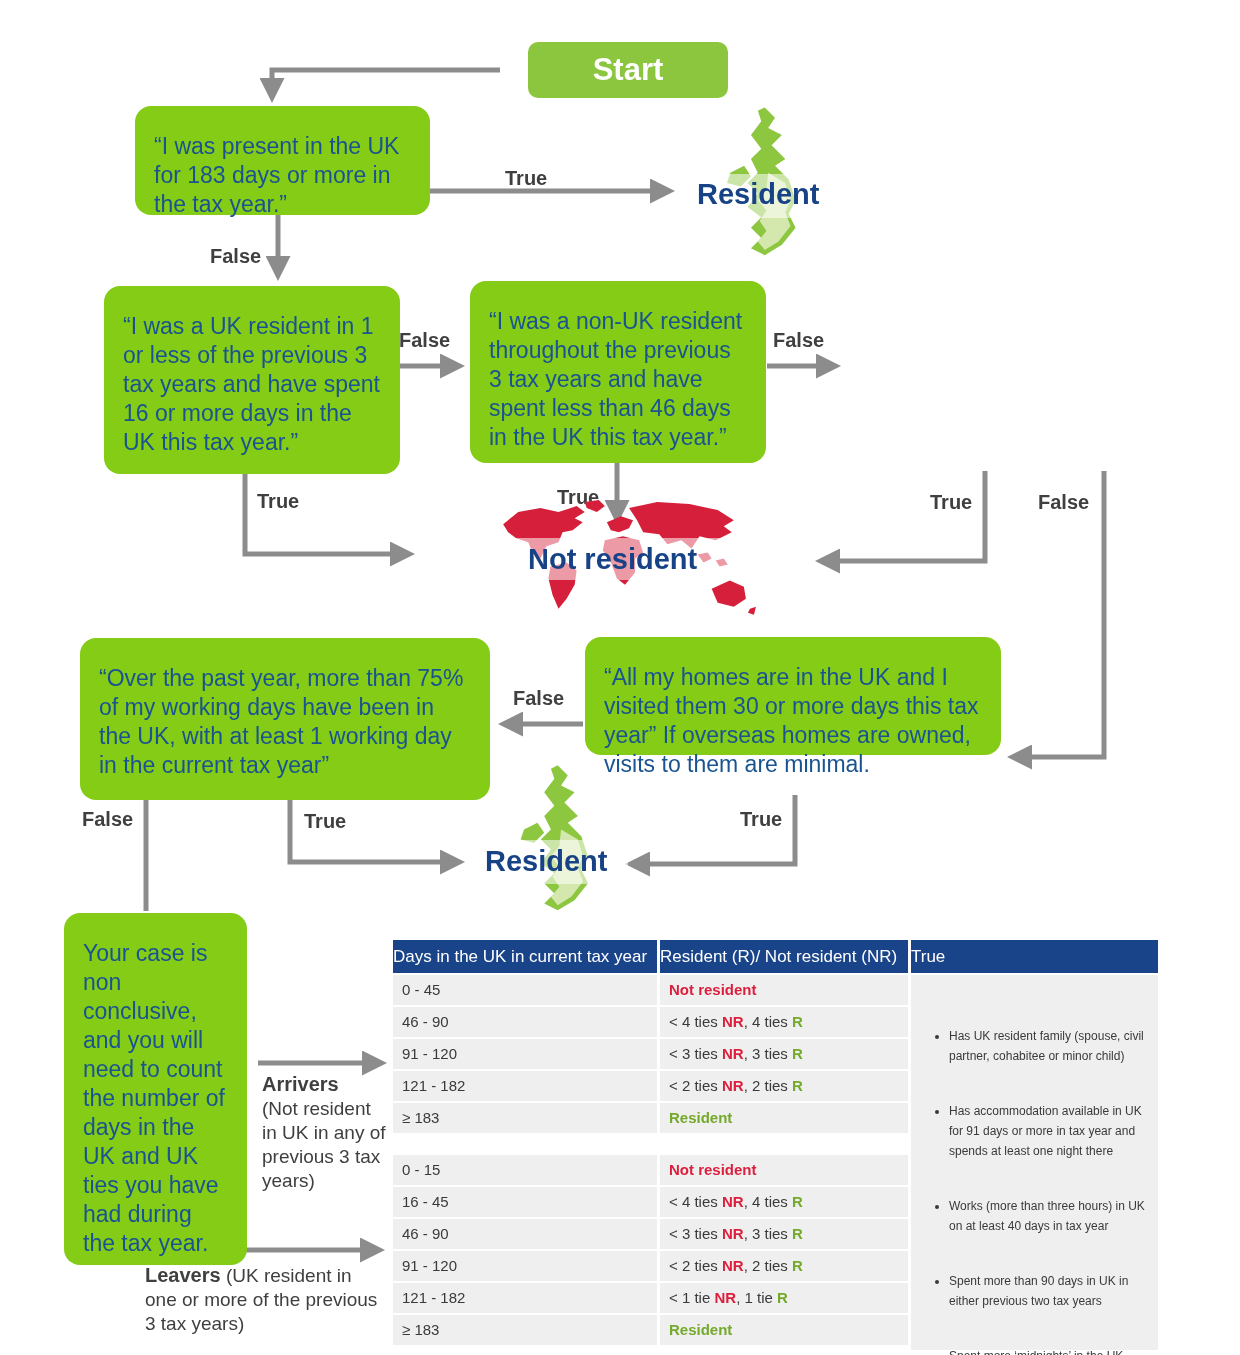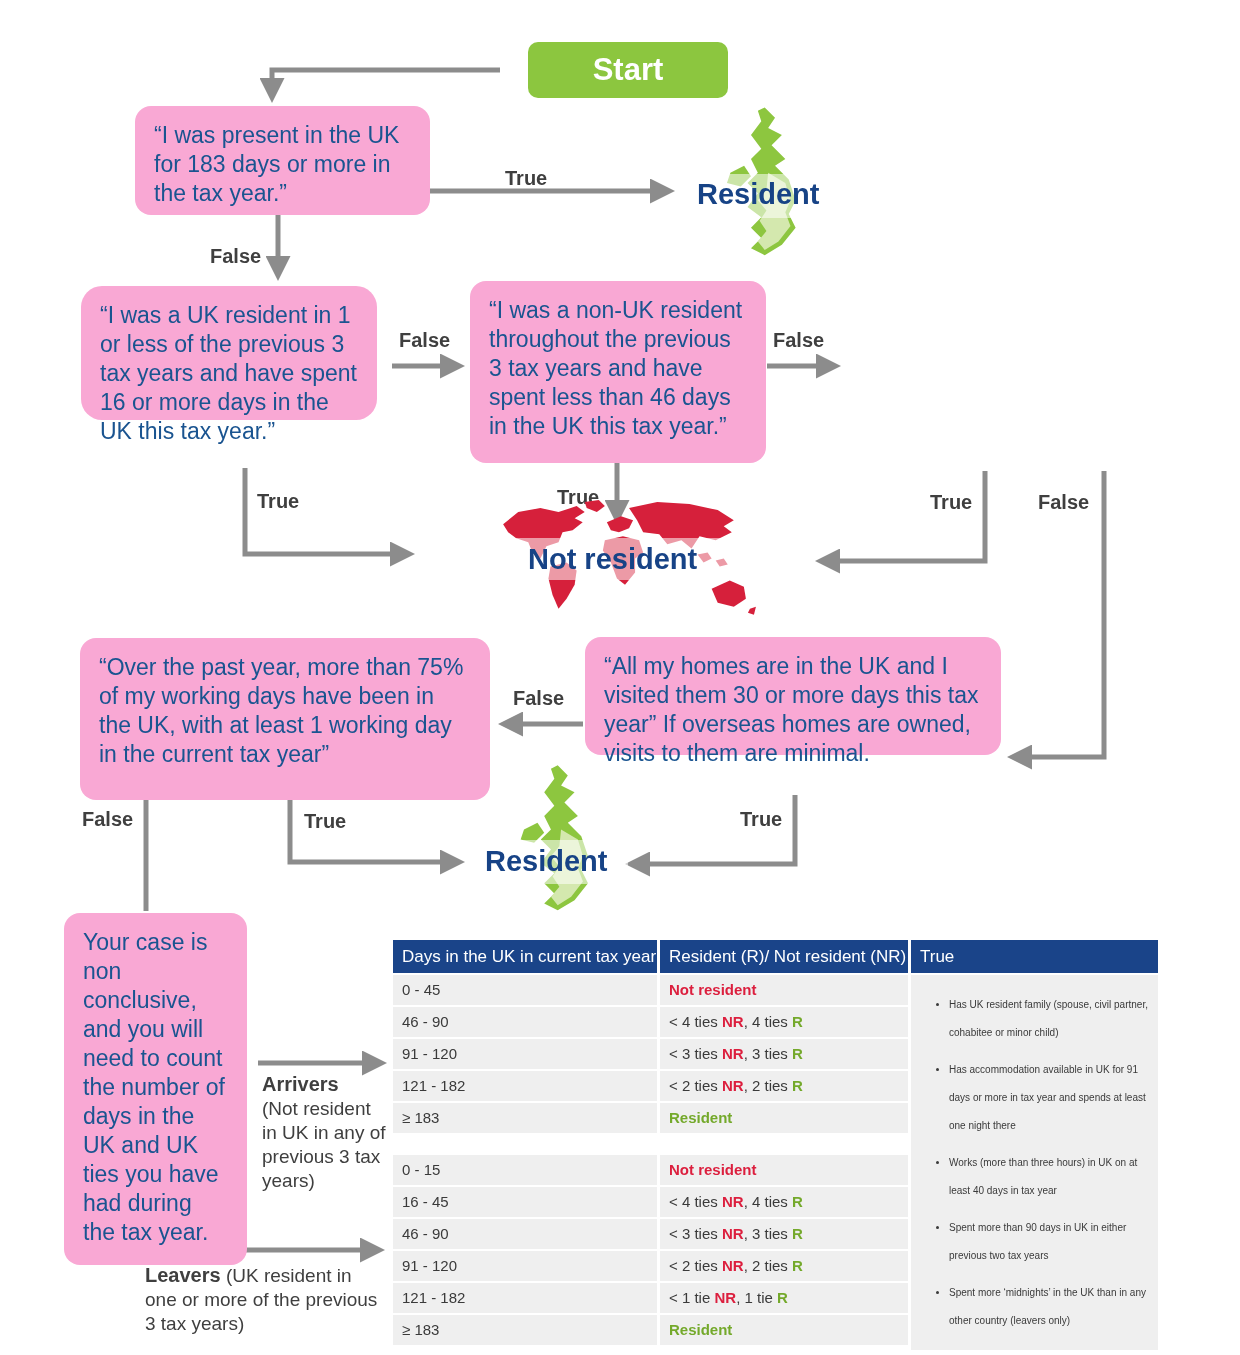--- a/index.html
+++ b/index.html
@@ -1,56 +1,56 @@
 <!DOCTYPE html>
 <html><head>
 <meta charset="utf-8">
 <style>
   * { margin:0; padding:0; box-sizing:border-box; }
   body { background:#ffffff; font-family:"Liberation Sans", sans-serif; }
   .canvas { position:relative; width:1240px; height:1355px; background:#ffffff; overflow:hidden; }
 
   .qbox {
-    position:absolute; background:#f9a8d4; border-radius:16px;
-    color:#1a5490; font-size:23px; line-height:29px; padding:15px 19px;
+    position:absolute; background:#84cc16; border-radius:16px;
+    color:#1a5490; font-size:23px; line-height:29px; padding:26px 19px;
   }
   .start-btn {
     position:absolute; left:500px; top:42px; width:200px; height:56px;
     background:#8cc63f; border-radius:10px; color:#ffffff; font-weight:bold;
     font-size:31px; text-align:center; line-height:56px;margin-left:28px;
   }
   .edge-label { position:absolute; color:#3f3f3f; font-weight:bold; font-size:20px; }
   .outcome {
     position:absolute; color:#174386; font-weight:bold; font-size:29px; white-space:nowrap;
   }
   .band { position:absolute; background:rgba(255,255,255,0.55); }
   .mapbox { position:absolute; }
   svg.connectors { position:absolute; left:0; top:0; pointer-events:none; }
 
   
   .th {
     position:absolute; height:33px; background:#1a4489; color:#ffffff;
-    font-size:17px; line-height:33px; padding-left:9px; white-space:nowrap; overflow:hidden;
+    font-size:17px; line-height:33px; white-space:nowrap; overflow:hidden;
   }
   .rowblock { position:absolute; left:393px; }
   .trow { display:flex; margin-bottom:2px; }
   .tcell {
     background:#efefef; height:30px; font-size:15px; line-height:30px;
     padding-left:9px; color:#3a3a3a; white-space:nowrap;
   }
   .c-days { width:264px; margin-right:3px; }
   .c-verdict { width:248px; }
   .vred { color:#dc1f3e; font-weight:bold; }
   .vgreen { color:#74a92b; font-weight:bold; }
   .ties-cell {
     position:absolute; left:911px; top:975px; width:247px; height:375px;
     background:#efefef; padding:16px 10px 8px 14px; color:#3a3a3a;
   }
   .ties-cell ul { list-style:disc; padding-left:24px; }
-  .ties-cell li { font-size:10px; line-height:28px; margin-bottom:9px; }
+  .ties-cell li { font-size:12px; line-height:20px; margin-bottom:9px;margin-top:35px; }
 
   .branch-label { position:absolute; color:#3f3f3f; font-size:19px; line-height:24px; }
   .branch-label .bl-title { font-weight:bold; font-size:20px; }
 </style>
 </head>
 <body>
 
 <div class="canvas">
 
   <svg class="connectors" width="1240" height="1355" viewBox="0 0 1240 1355">
@@ -79,21 +79,21 @@
   </svg>
 
   <div class="start-btn">
     <span>Start</span>
   </div>
 
   <div class="qbox" style="left:135px; top:106px; width:295px; height:109px;">
     <span>“I was present in the UK for 183 days or more in the tax year.”</span>
   </div>
 
-  <div class="qbox" style="left:81px; top:286px; width:296px; height:134px;border-radius:21px;">
+  <div class="qbox" style="left:104px; top:286px; width:296px; height:188px;">
     <span>“I was a UK resident in 1 or less of the previous 3 tax years and have spent 16 or more days in the UK this tax year.”</span>
   </div>
 
   <div class="qbox" style="left:470px; top:281px; width:296px; height:182px;">
     <span>“I was a non-UK resident throughout the previous 3 tax years and have spent less than 46 days in the UK this tax year.”</span>
   </div>
 
 
   <div class="qbox" style="left:80px; top:638px; width:410px; height:162px;">
     <span>“Over the past year, more than 75% of my working days have been in the UK, with at least 1 working day in the current tax year”</span>

